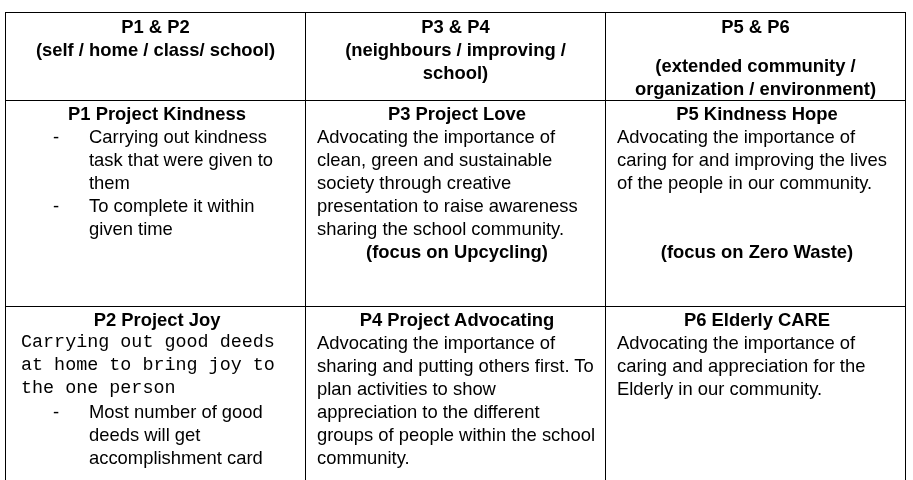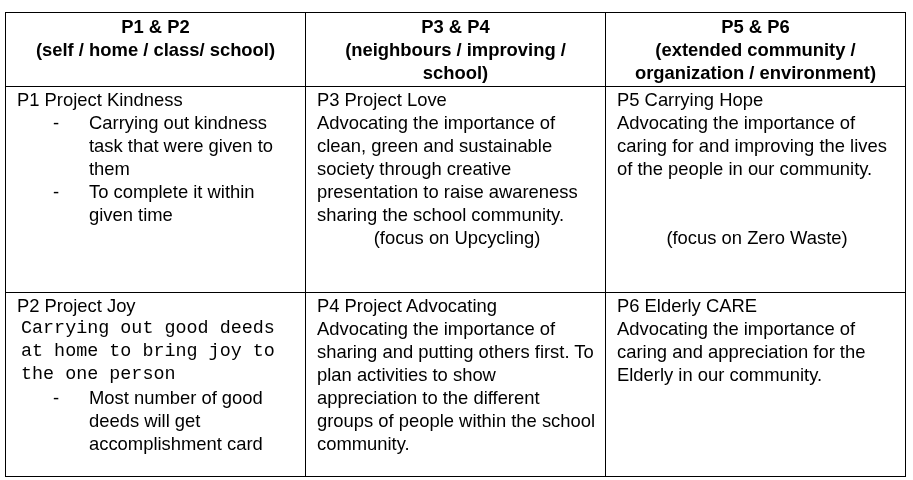--- a/index.html
+++ b/index.html
@@ -45,29 +45,31 @@
       display: block;
     }
     .hdr-sub {
       display: block;
       font-weight: bold;
     }
     .cell-inner {
       padding: 1px 8px 0 11px;
     }
     .proj-title {
-      font-weight: normal;
+      font-weight: bold;
       display: block;
+      text-align: center;
     }
     .para {
       display: block;
     }
     .focus {
       display: block;
       text-align: center;
+      font-weight: bold;
     }
     .bullets {
       list-style: none;
       margin: 0;
       padding: 0;
     }
     .bullets li {
       position: relative;
       padding-left: 72px;
     }
@@ -93,21 +95,21 @@
     <td>
       <span class="hdr-title">P1 &amp; P2</span>
       <span class="hdr-sub">(self / home / class/ school)</span>
     </td>
     <td>
       <span class="hdr-title">P3 &amp; P4</span>
       <span class="hdr-sub" style="padding:0 30px;">(neighbours / improving / school)</span>
     </td>
     <td>
       <span class="hdr-title">P5 &amp; P6</span>
-      <span class="hdr-sub" style="padding:0 20px;">(extended community / organization / environment)</span>
+      <span class="hdr-sub" style="padding:0 20px;margin-top:16px;">(extended community / organization / environment)</span>
     </td>
   </tr>
 
   <tr class="row-a">
     <td>
       <div class="cell-inner">
         <span class="proj-title">P1 Project Kindness</span>
         <ul class="bullets">
           <li>
             <span class="dash">-</span>
@@ -122,21 +124,21 @@
     </td>
     <td>
       <div class="cell-inner">
         <span class="proj-title">P3 Project Love</span>
         <span class="para">Advocating the importance of clean, green and sustainable society through creative presentation to raise awareness sharing the school community.</span>
         <span class="focus">(focus on Upcycling)</span>
       </div>
     </td>
     <td>
       <div class="cell-inner">
-        <span class="proj-title">P5 Carrying Hope</span>
+        <span class="proj-title">P5 Kindness Hope</span>
         <span class="para">Advocating the importance of caring for and improving the lives of the people in our community.</span>
         <span class="spacer-lines-2"></span>
         <span class="focus">(focus on Zero Waste)</span>
       </div>
     </td>
   </tr>
 
   <tr class="row-b">
     <td>
       <div class="cell-inner">

